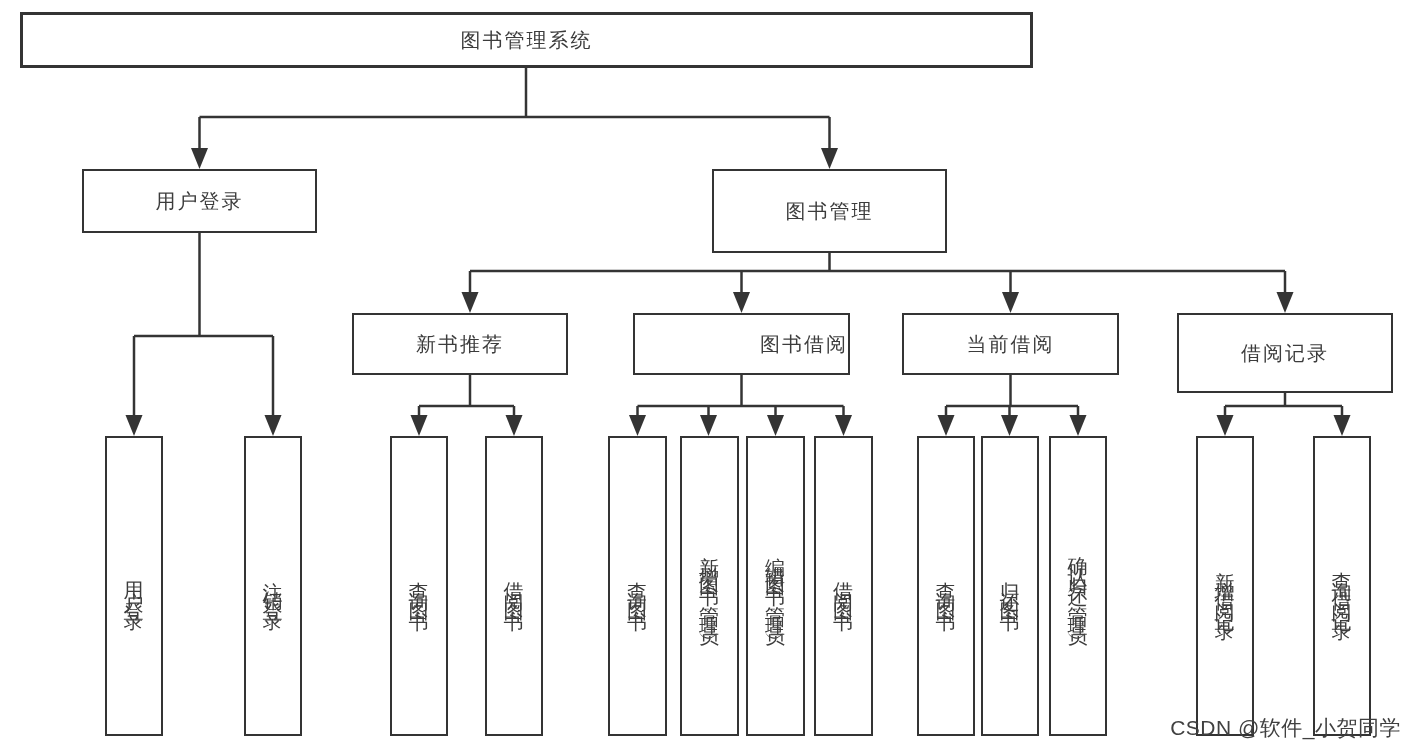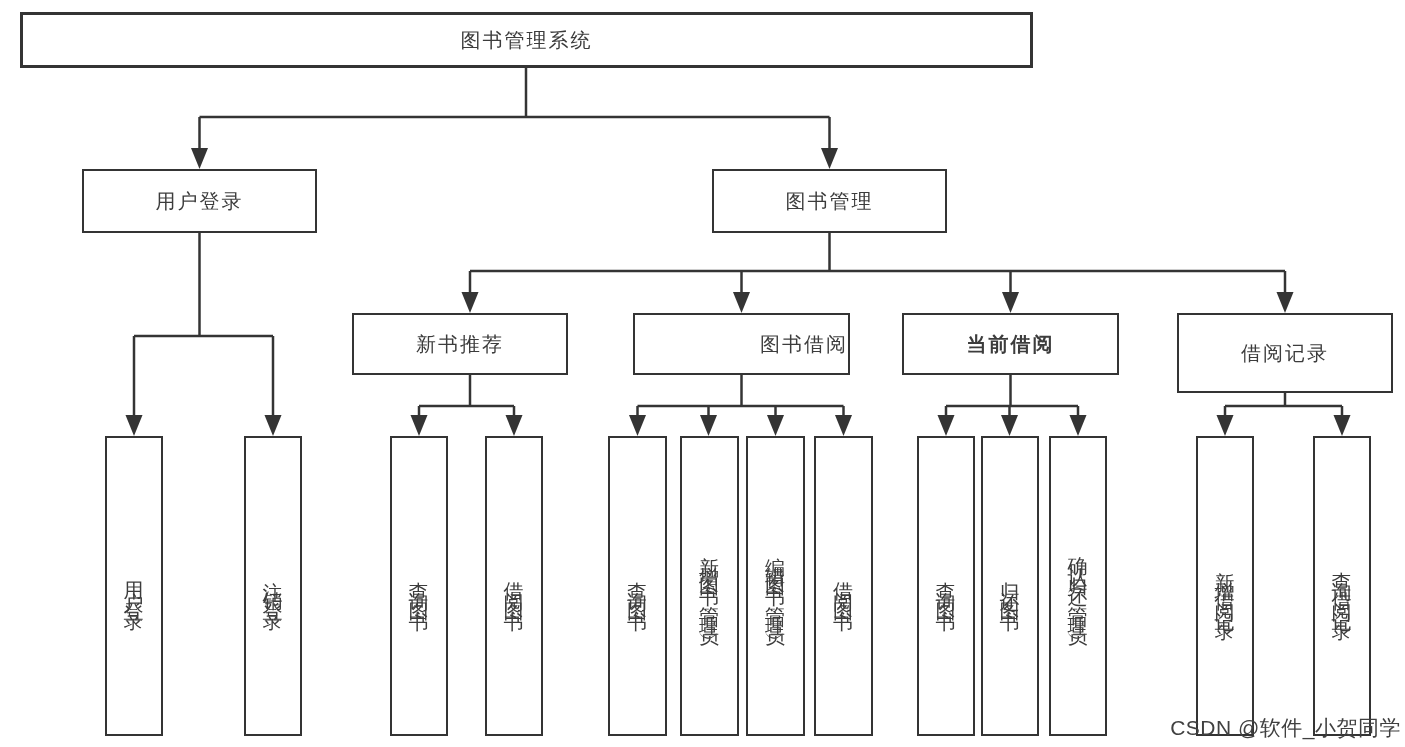--- a/index.html
+++ b/index.html
@@ -124,31 +124,31 @@
     </g>
   </svg>
 
   <div class="box hbox root-box" style="left:20px; top:12px; width:1013px; height:56px;">
     <span>图书管理系统</span>
   </div>
 
   <div class="box hbox" style="left:82px; top:169px; width:235px; height:64px;">
     <span>用户登录</span>
   </div>
-  <div class="box hbox" style="left:712px; top:169px; width:235px; height:64px;">
+  <div class="box hbox" style="left:712px; top:169px; width:235px; height:84px;">
     <span>图书管理</span>
   </div>
 
   <div class="box hbox" style="left:352px; top:313px; width:216px; height:62px;">
     <span>新书推荐</span>
   </div>
   <div class="box hbox" style="left:633px; top:313px; width:217px; height:62px;justify-content:flex-end;">
     <span>图书借阅</span>
   </div>
-  <div class="box hbox" style="left:902px; top:313px; width:217px; height:62px;font-weight:bold;">
+  <div class="box hbox" style="left:902px; top:313px; width:217px; height:62px;">
     <span>当前借阅</span>
   </div>
   <div class="box hbox" style="left:1177px; top:313px; width:216px; height:80px;">
     <span>借阅记录</span>
   </div>
 
   <div class="box vbox" style="left:105px; top:436px;">
     <span>用户登录</span>
   </div>
   <div class="box vbox" style="left:244px; top:436px;">

